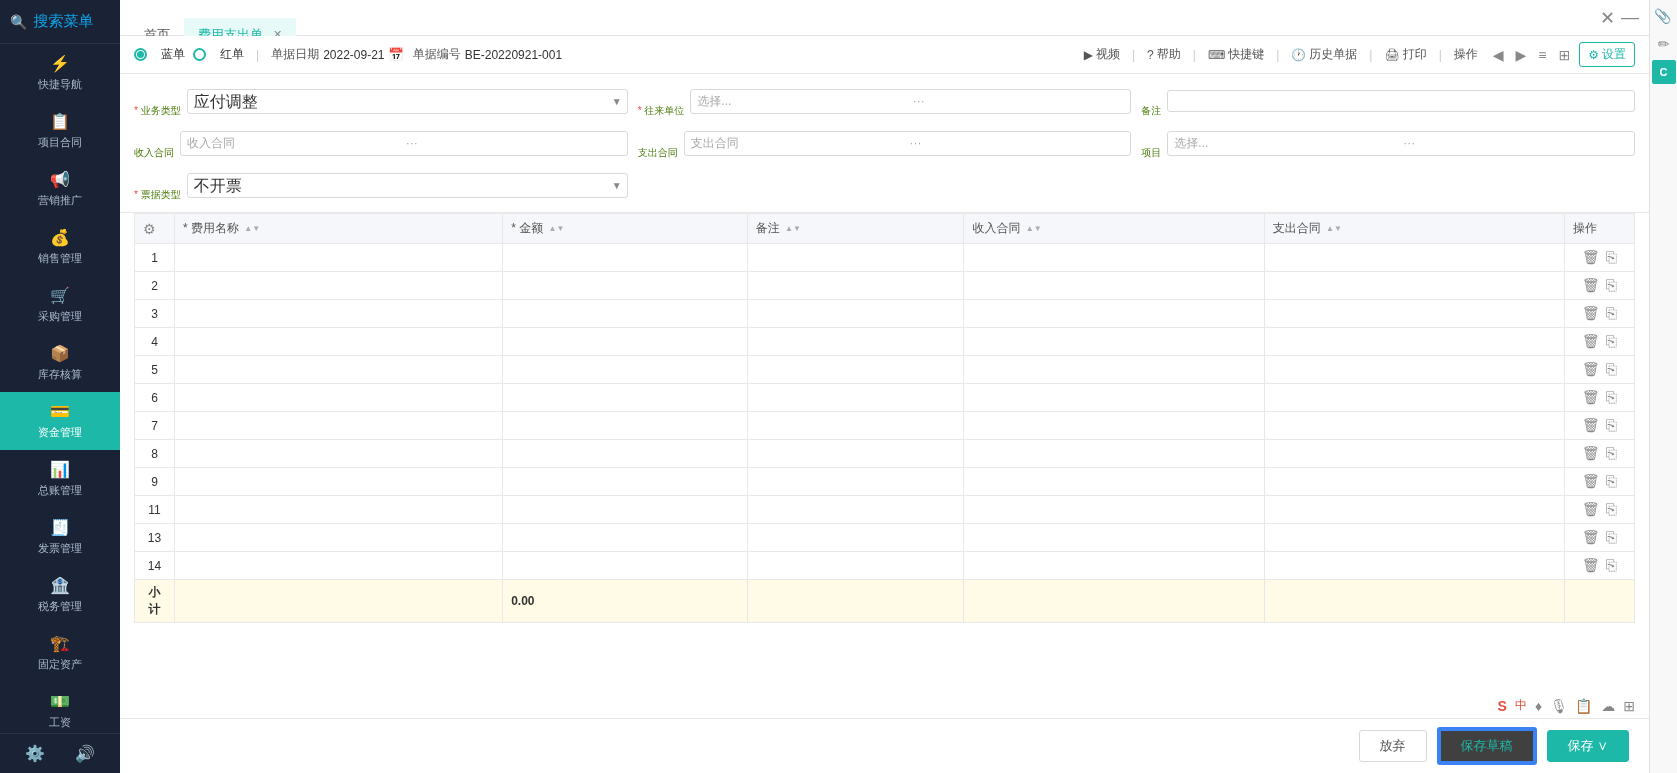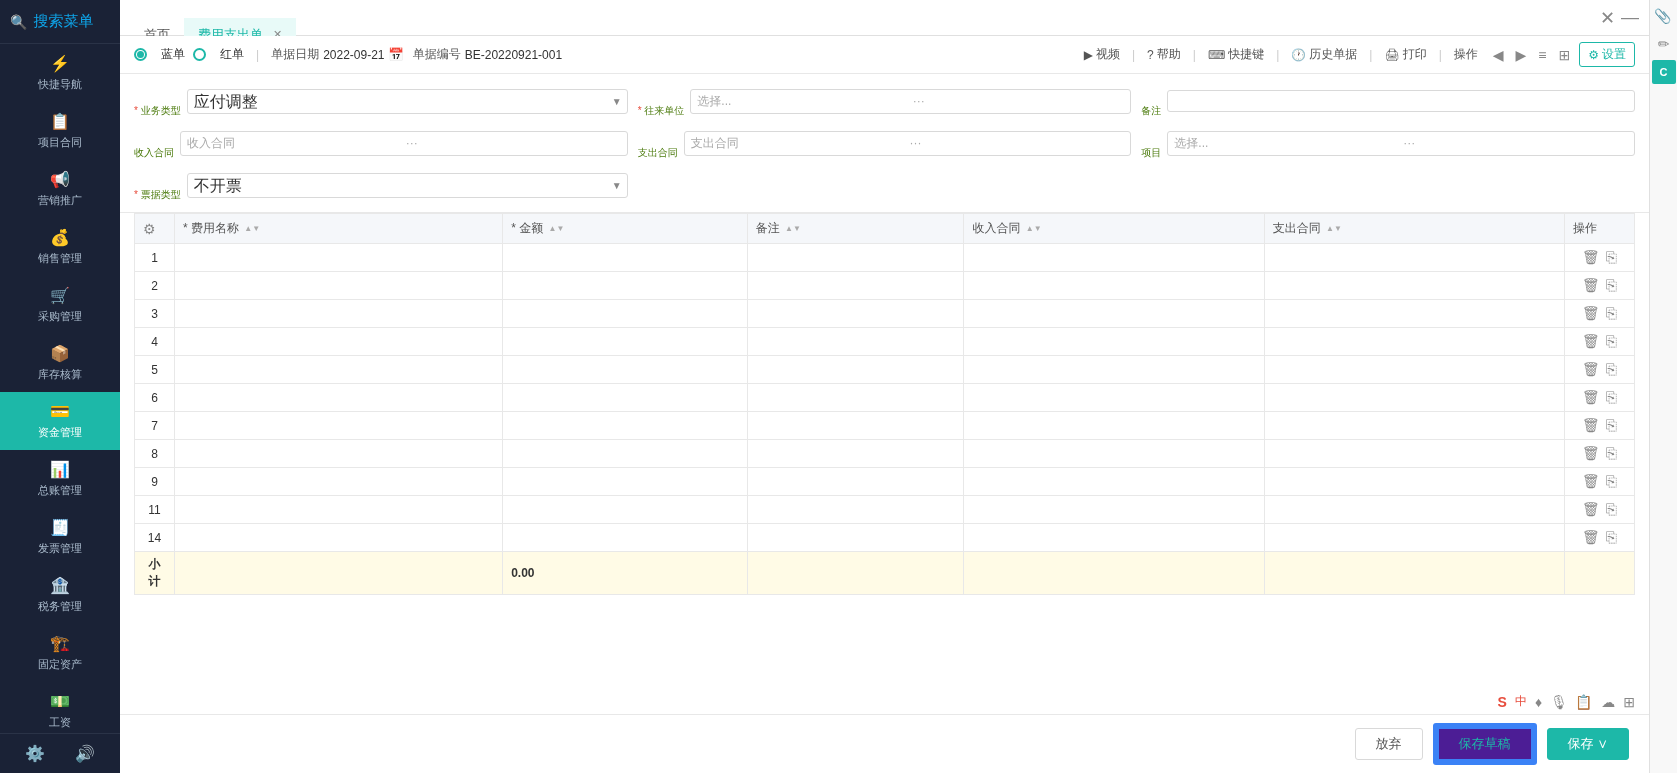--- a/index.html
+++ b/index.html
@@ -269,23 +269,23 @@
       padding: 6px 20px;
       border: 1px solid #d9d9d9;
       border-radius: 3px;
       background: #fff;
       cursor: pointer;
       font-size: 13px;
       color: #555;
     }
     .btn-save-draft {
       padding: 6px 20px;
-      border: 6px solid #3b82f6;
+      border: 4px solid #3b82f6;
       border-radius: 3px;
-      background: #4c1d95;
+      background: #404040;
       cursor: pointer;
       font-size: 13px;
       color: #1db8a8;
     }
     .btn-save {
       padding: 6px 20px;
       border: 1px solid #1db8a8;
       border-radius: 3px;
       background: #1db8a8;
       cursor: pointer;
@@ -686,20 +686,34 @@
       <td></td>
       <td></td>
       <td class="th-actions">
         <div class="action-btns">
           <span class="action-btn">🗑</span>
           <span class="action-btn">⎘</span>
         </div>
       </td>
     </tr>
             <tr>
+      <td class="row-num">13</td>
+      <td></td>
+      <td></td>
+      <td></td>
+      <td></td>
+      <td></td>
+      <td class="th-actions">
+        <div class="action-btns">
+          <span class="action-btn">🗑</span>
+          <span class="action-btn">⎘</span>
+        </div>
+      </td>
+    </tr>
+            <tr>
       <td class="row-num">14</td>
       <td></td>
       <td></td>
       <td></td>
       <td></td>
       <td></td>
       <td class="th-actions">
         <div class="action-btns">
           <span class="action-btn">🗑</span>
           <span class="action-btn">⎘</span>

